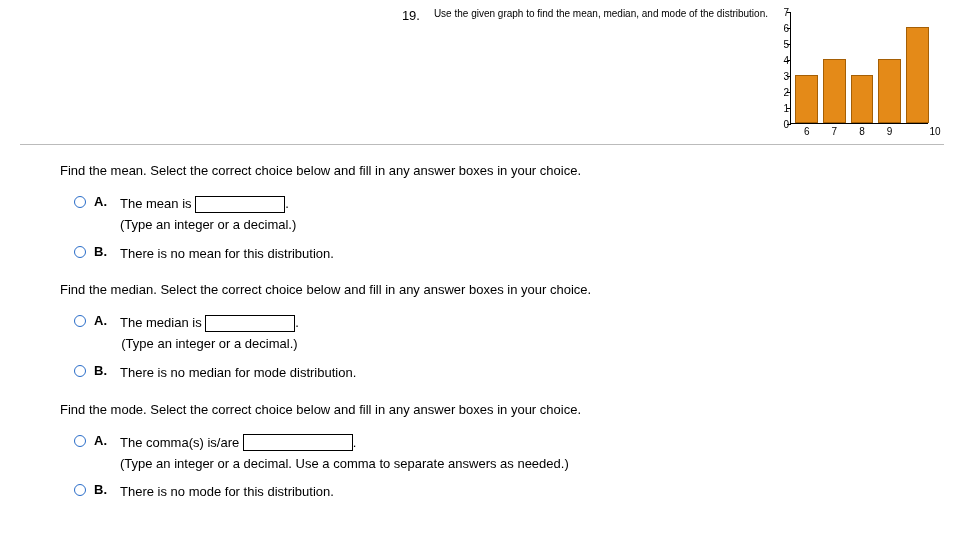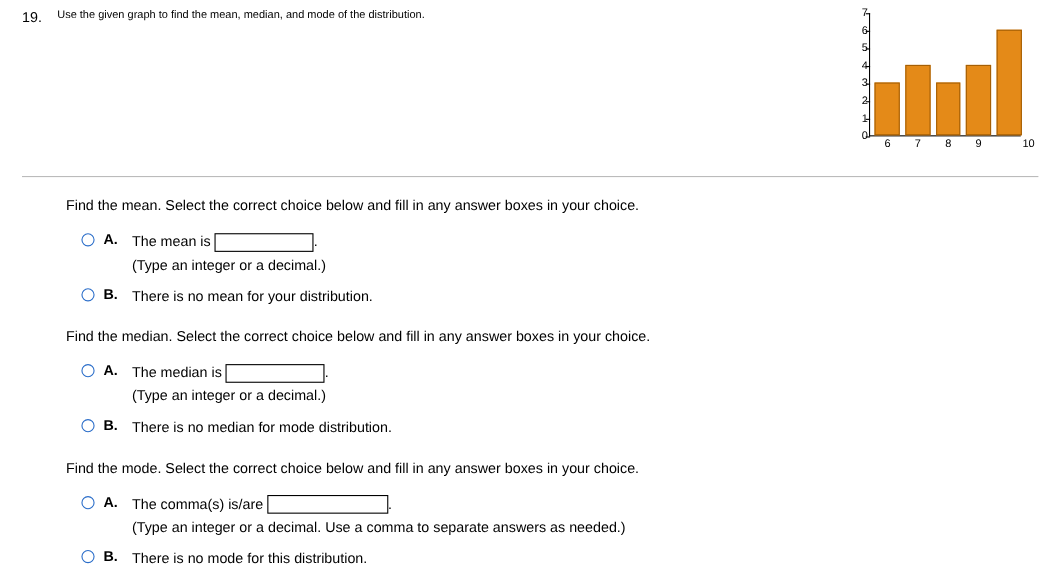--- a/index.html
+++ b/index.html
@@ -21,22 +21,22 @@
     font-size: 13px;
     min-width: 22px;
   }
   .qtext {
     font-size: 10px;
     flex: 1;
   }
   .top-section {
     display: flex;
     align-items: flex-start;
-    justify-content: space-between;
-    margin-bottom: 20px;
+    justify-content: flex-end;
+    margin-bottom: 4px;
   }
   .chart-wrap {
     padding-top: 2px;
     padding-right: 6px;
   }
   .chart {
     position: relative;
     width: 170px;
     height: 130px;
   }
@@ -116,20 +116,21 @@
     border: 1px solid #000;
     font-size: 12px;
     padding: 0 2px;
     vertical-align: baseline;
   }
   .ans-input.wide {
     width: 110px;
   }
   .hint {
     display: block;
+    text-align: center;
   }
 </style>
 </head>
 <body>
 
 <div class="top-section">
   <div class="header-row">
     <div class="qnum">19.</div>
     <div class="qtext">Use the given graph to find the mean, median, and mode of the distribution.</div>
   </div>
@@ -178,21 +179,21 @@
     <div class="choice-letter">A.</div>
     <div class="choice-body">
       <span>The mean is </span><input class="ans-input" type="text" style=""><span>.</span>
       <span class="hint">(Type an integer or a decimal.)</span>
     </div>
   </div>
 
   <div class="choice-row">
     <div class="radio"></div>
     <div class="choice-letter">B.</div>
-    <div class="choice-body">There is no mean for your distribution.</div>
+    <div class="choice-body">There is no mean for this distribution.</div>
   </div>
 
   <div class="prompt">Find the median. Select the correct choice below and fill in any answer boxes in your choice.</div>
 
   <div class="choice-row">
     <div class="radio"></div>
     <div class="choice-letter">A.</div>
     <div class="choice-body">
       <span>The median is </span><input class="ans-input" type="text" style=""><span>.</span>
       <span class="hint">(Type an integer or a decimal.)</span>

